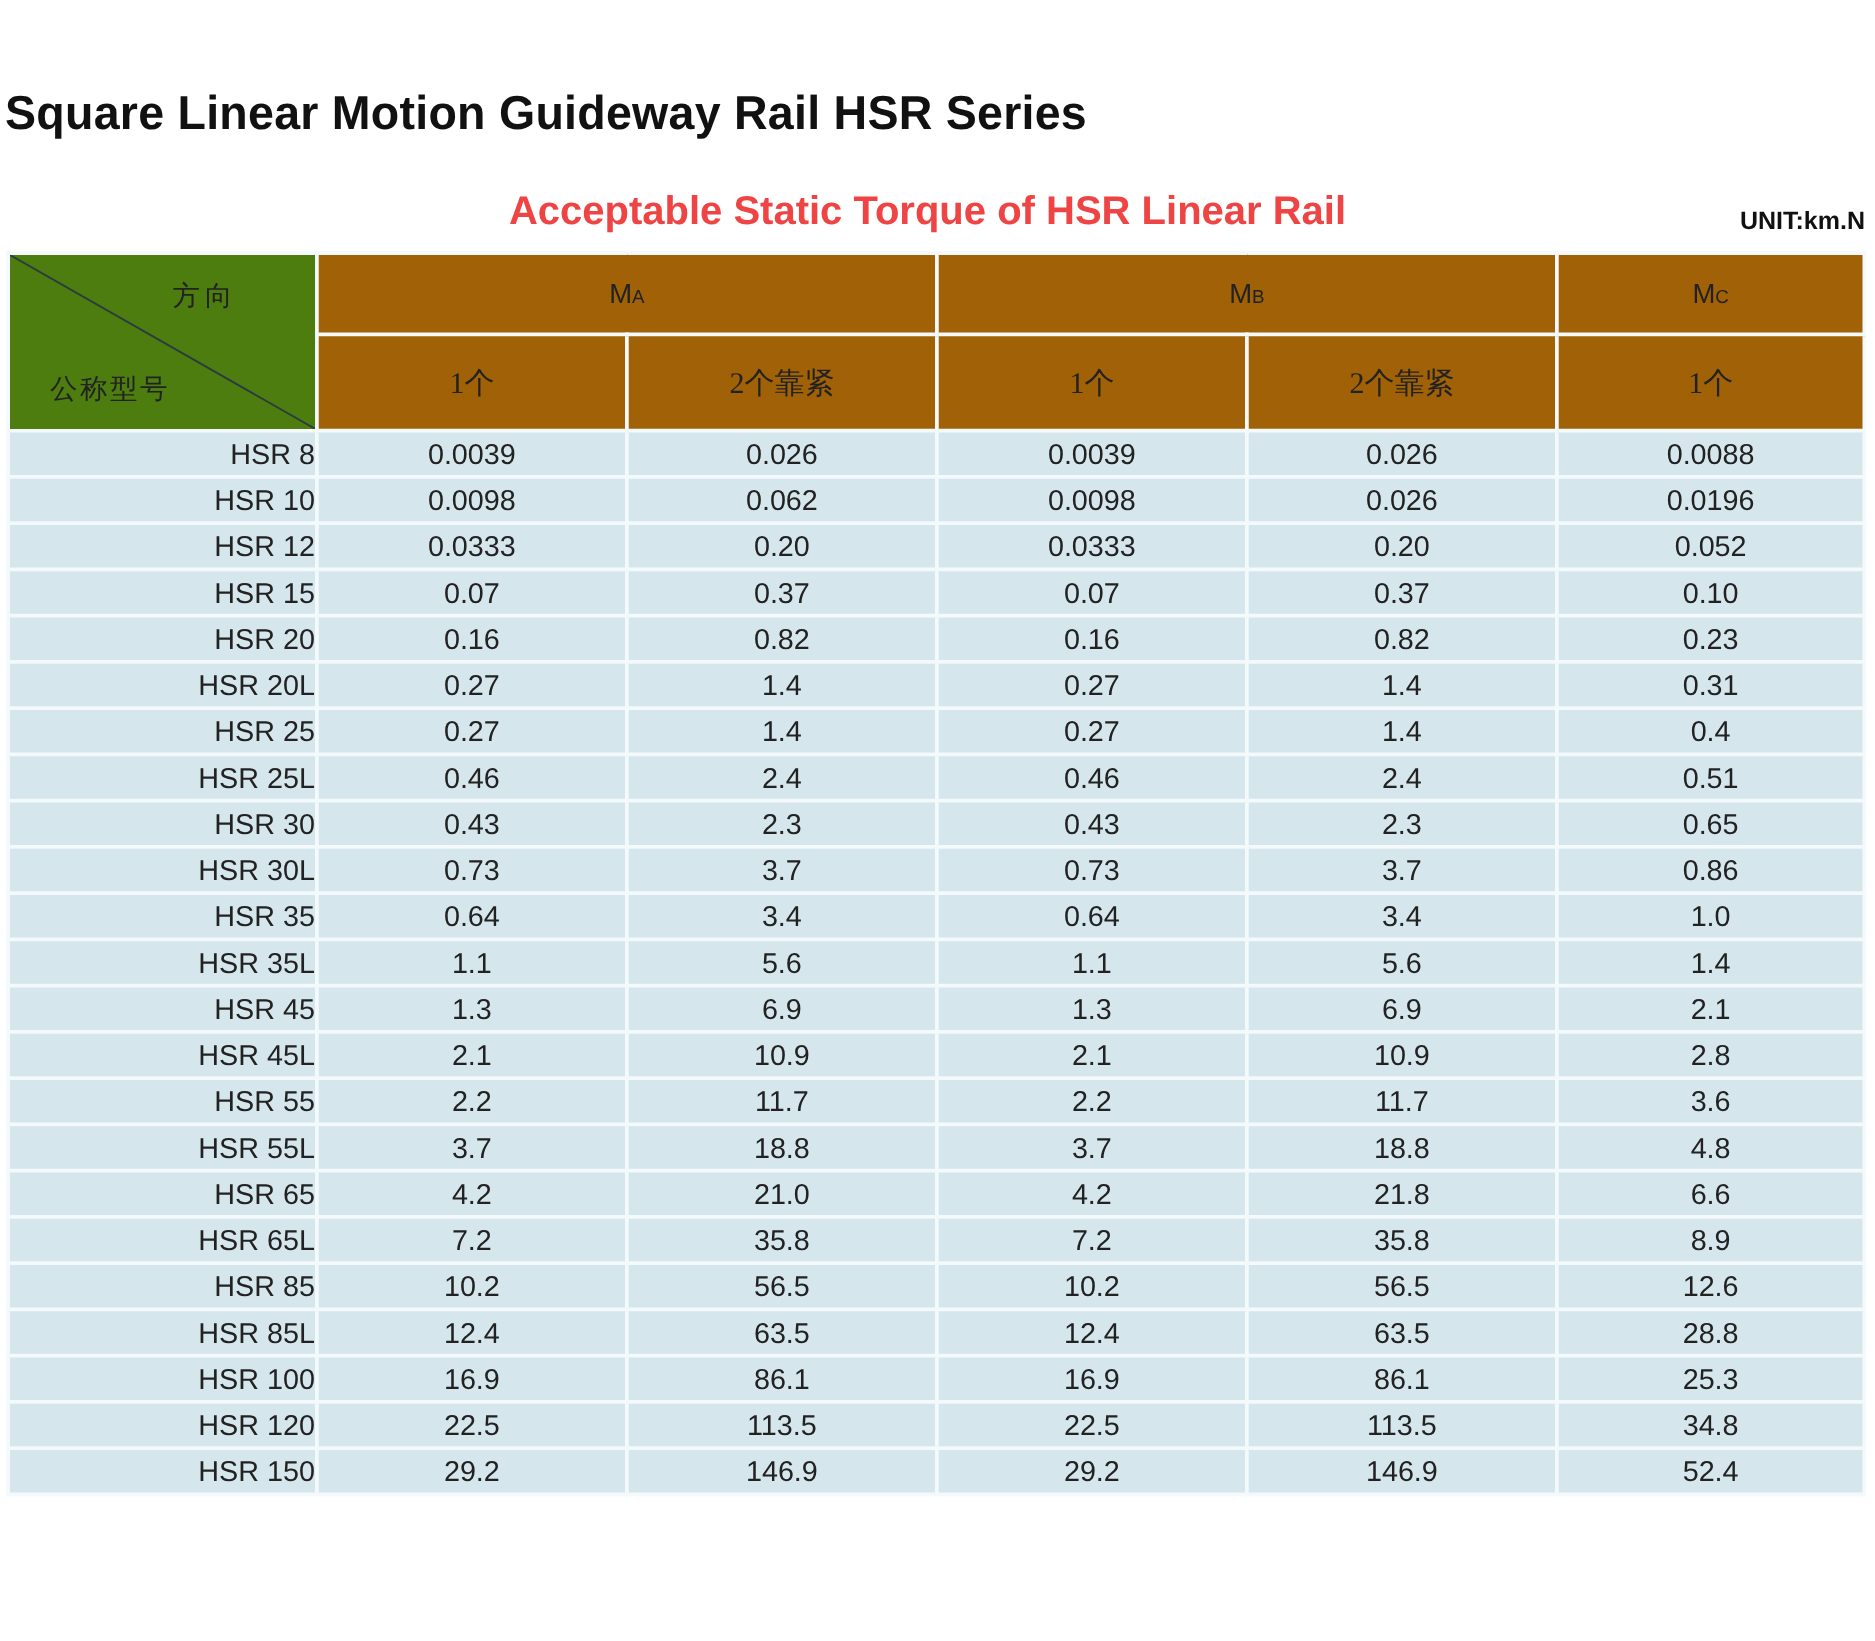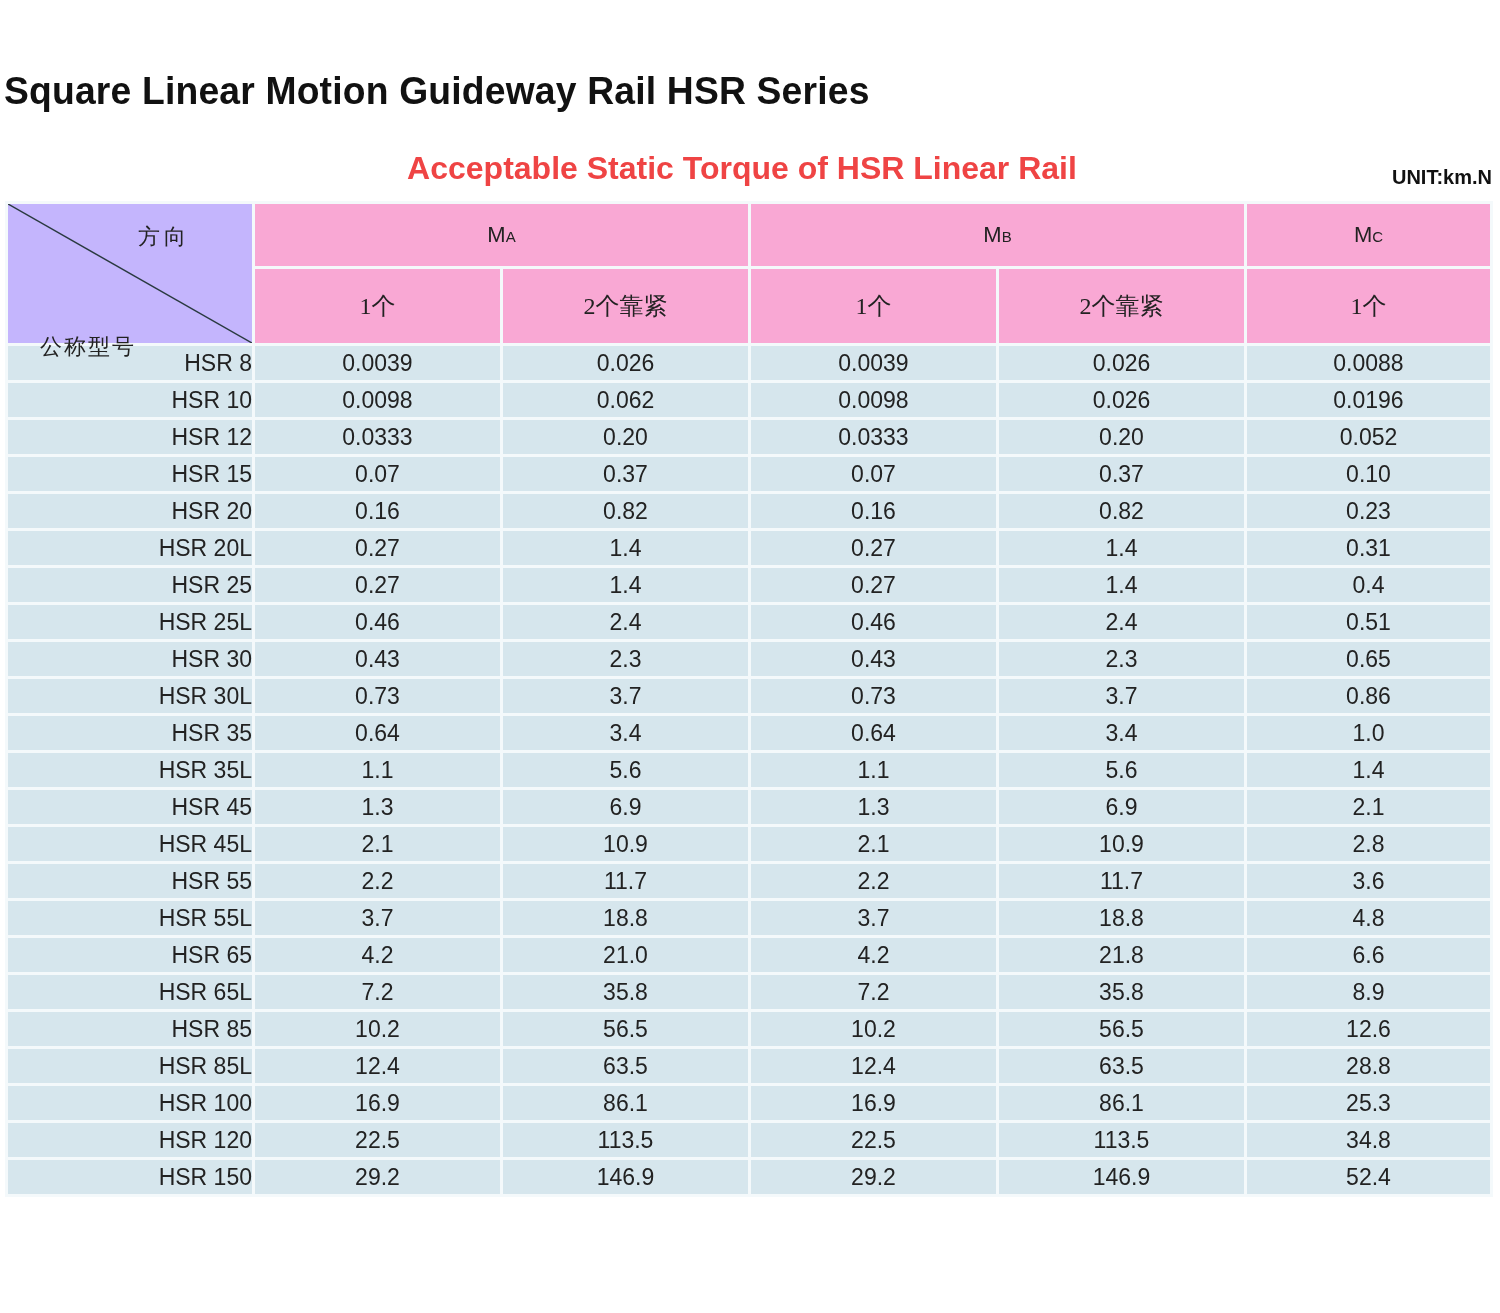--- a/index.html
+++ b/index.html
@@ -23,33 +23,33 @@
     .table-wrap {
       position: absolute; left: 5px; top: 201px; width: 1485px;
     }
     table {
       border-collapse: collapse; width: 100%; table-layout: fixed;
     }
     td, th {
       border: 3px solid #f4f9fb; text-align: center; padding: 0;
       font-weight: normal; font-size: 23px; color: #222;
     }
-    th { background: #f9a8d4; }
+    th { background: #a16207; }
     td { background: #d6e6ed; height: 34px; }
     .hdr-top th { height: 62px; font-size: 22px; }
     .hdr-sub th { height: 74px; font-size: 24px; font-family: Liberation Serif, serif; }
     .corner {
-      position: relative; background: #c4b5fd;
+      position: relative; background: #4d7c0f;
     }
     .corner svg { position: absolute; left: 0; top: 0; width: 100%; height: 100%; }
     .corner .dir {
       position: absolute; left: 130px; top: 18px; font-size: 22px; letter-spacing: 4px;
     }
     .corner .model {
-      position: absolute; left: 32px; top: 92px; font-size: 22px; letter-spacing: 2px; margin-top: 36px;
+      position: absolute; left: 32px; top: 92px; font-size: 22px; letter-spacing: 2px;
     }
     td.model-cell { text-align: right; padding-left: 70px; }
     .sub-small { font-size: 15px; }
   </style>
 </head>
 <body>
 
 <div class="main-title">Square Linear Motion Guideway Rail HSR Series</div>
 <div class="sub-title">Acceptable Static Torque of HSR Linear Rail</div>
 <div class="unit-label">UNIT:km.N</div>

